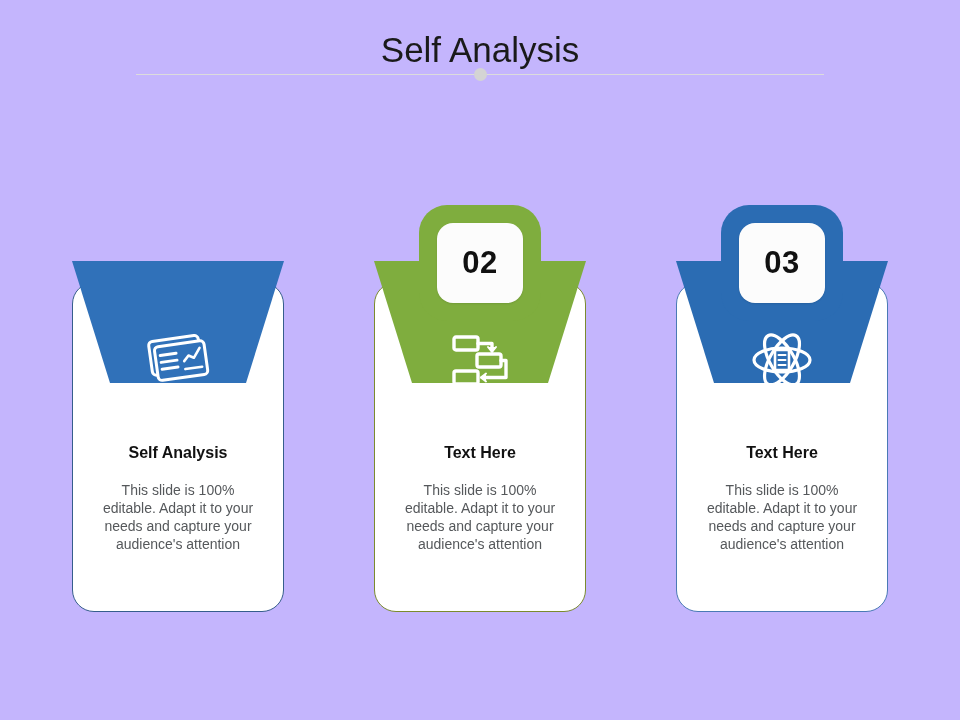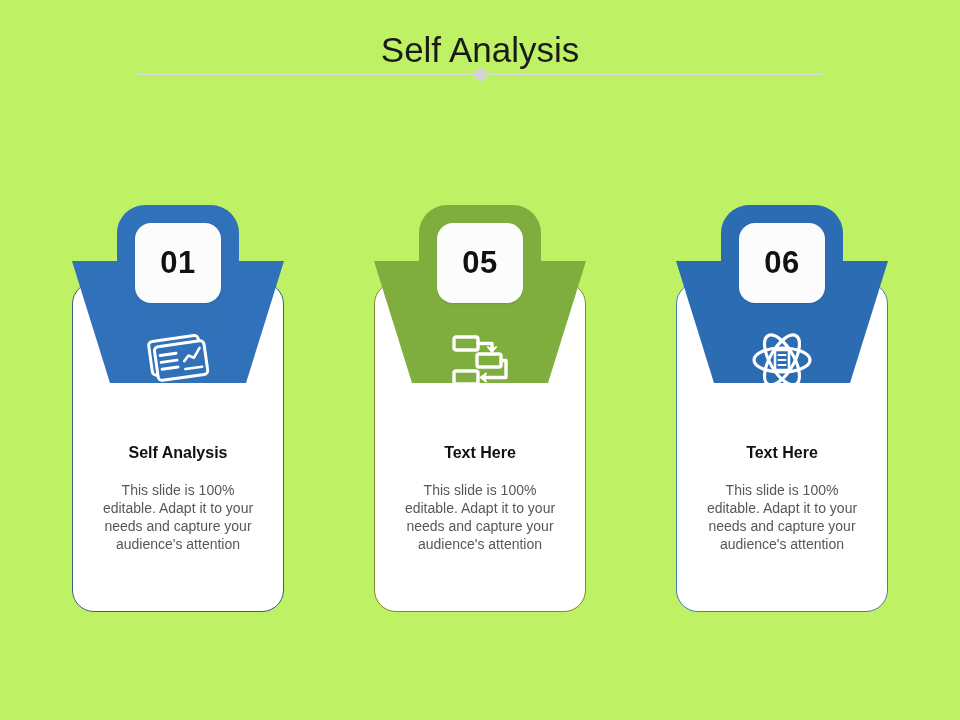--- a/index.html
+++ b/index.html
@@ -14,21 +14,21 @@
     font-family: "Liberation Sans", sans-serif;
     overflow: hidden;
     position: relative;
   }
 
   .slide {
     position: absolute;
     left: 0; top: 0;
     width: 960px;
     height: 720px;
-    background: #bef264;
+    background: #c4b5fd;
   }
 
   
   .title-block {
     position: absolute;
     left: 0;
     top: 28px;
     width: 960px;
     text-align: center;
   }
@@ -190,25 +190,20 @@
     <div class="column c1">
 
       <div class="body-card"></div>
 
       <div class="trapezoid">
         <svg width="212" height="122" viewBox="0 0 212 122" xmlns="http://www.w3.org/2000/svg">
           <polygon points="0,0 212,0 174,122 38,122" fill="#3071b9"></polygon>
         </svg>
       </div>
 
-      <div class="badge">
-        <div class="badge-inner">
-          <span class="badge-num">01</span>
-        </div>
-      </div>
 
       <div class="card-icon">
         <svg width="66" height="56" viewBox="0 0 66 56" xmlns="http://www.w3.org/2000/svg">
           <g transform="rotate(-8 33 28)" fill="none" stroke="#ffffff" stroke-width="3" stroke-linecap="round" stroke-linejoin="round">
             <rect x="6" y="6" width="50" height="34" rx="4"></rect>
             <rect x="11" y="12" width="50" height="34" rx="4" fill="#3071b9"></rect>
             <line x1="16" y1="21" x2="32" y2="21"></line>
             <line x1="16" y1="28" x2="32" y2="28"></line>
             <line x1="16" y1="35" x2="32" y2="35"></line>
             <polyline points="39,30 44,25 49,28 56,19" stroke-width="2.6"></polyline>
@@ -228,21 +223,21 @@
       <div class="body-card"></div>
 
       <div class="trapezoid">
         <svg width="212" height="122" viewBox="0 0 212 122" xmlns="http://www.w3.org/2000/svg">
           <polygon points="0,0 212,0 174,122 38,122" fill="#7fad3e"></polygon>
         </svg>
       </div>
 
       <div class="badge">
         <div class="badge-inner">
-          <span class="badge-num">05</span>
+          <span class="badge-num">02</span>
         </div>
       </div>
 
       <div class="card-icon">
         <svg width="60" height="56" viewBox="0 0 60 56" xmlns="http://www.w3.org/2000/svg">
           <g fill="none" stroke="#ffffff" stroke-width="3.4" stroke-linecap="round" stroke-linejoin="round">
             <rect x="4" y="5" width="24" height="13" rx="2"></rect>
             <rect x="27" y="22" width="24" height="13" rx="2"></rect>
             <rect x="4" y="39" width="24" height="13" rx="2"></rect>
             <polyline points="28,11.5 42,11.5 42,18"></polyline>
@@ -264,21 +259,21 @@
       <div class="body-card"></div>
 
       <div class="trapezoid">
         <svg width="212" height="122" viewBox="0 0 212 122" xmlns="http://www.w3.org/2000/svg">
           <polygon points="0,0 212,0 174,122 38,122" fill="#2b6cb3"></polygon>
         </svg>
       </div>
 
       <div class="badge">
         <div class="badge-inner">
-          <span class="badge-num">06</span>
+          <span class="badge-num">03</span>
         </div>
       </div>
 
       <div class="card-icon">
         <svg width="62" height="58" viewBox="0 0 62 58" xmlns="http://www.w3.org/2000/svg">
           <g fill="none" stroke="#ffffff" stroke-width="3.2">
             <ellipse cx="31" cy="29" rx="28" ry="12"></ellipse>
             <ellipse cx="31" cy="29" rx="28" ry="12" transform="rotate(60 31 29)"></ellipse>
             <ellipse cx="31" cy="29" rx="28" ry="12" transform="rotate(120 31 29)"></ellipse>
           </g>

